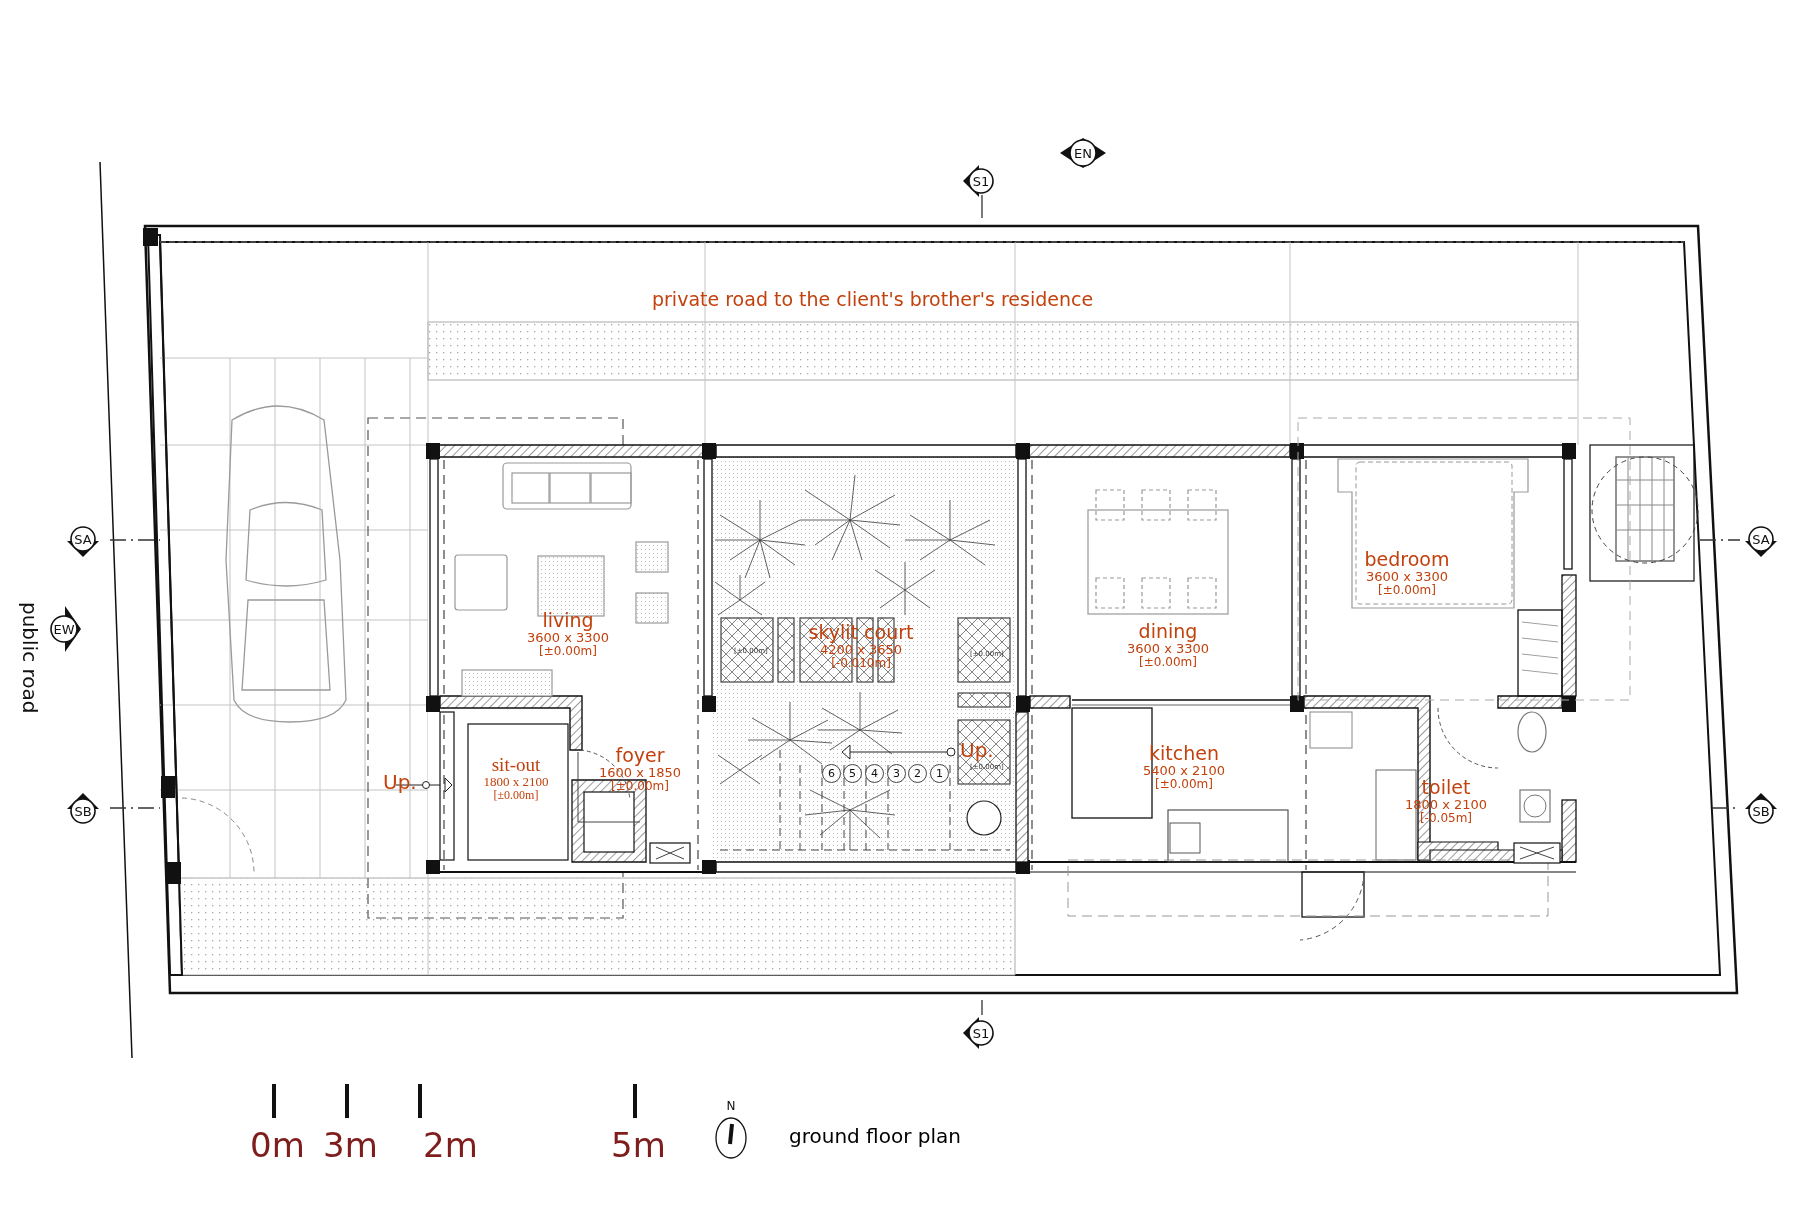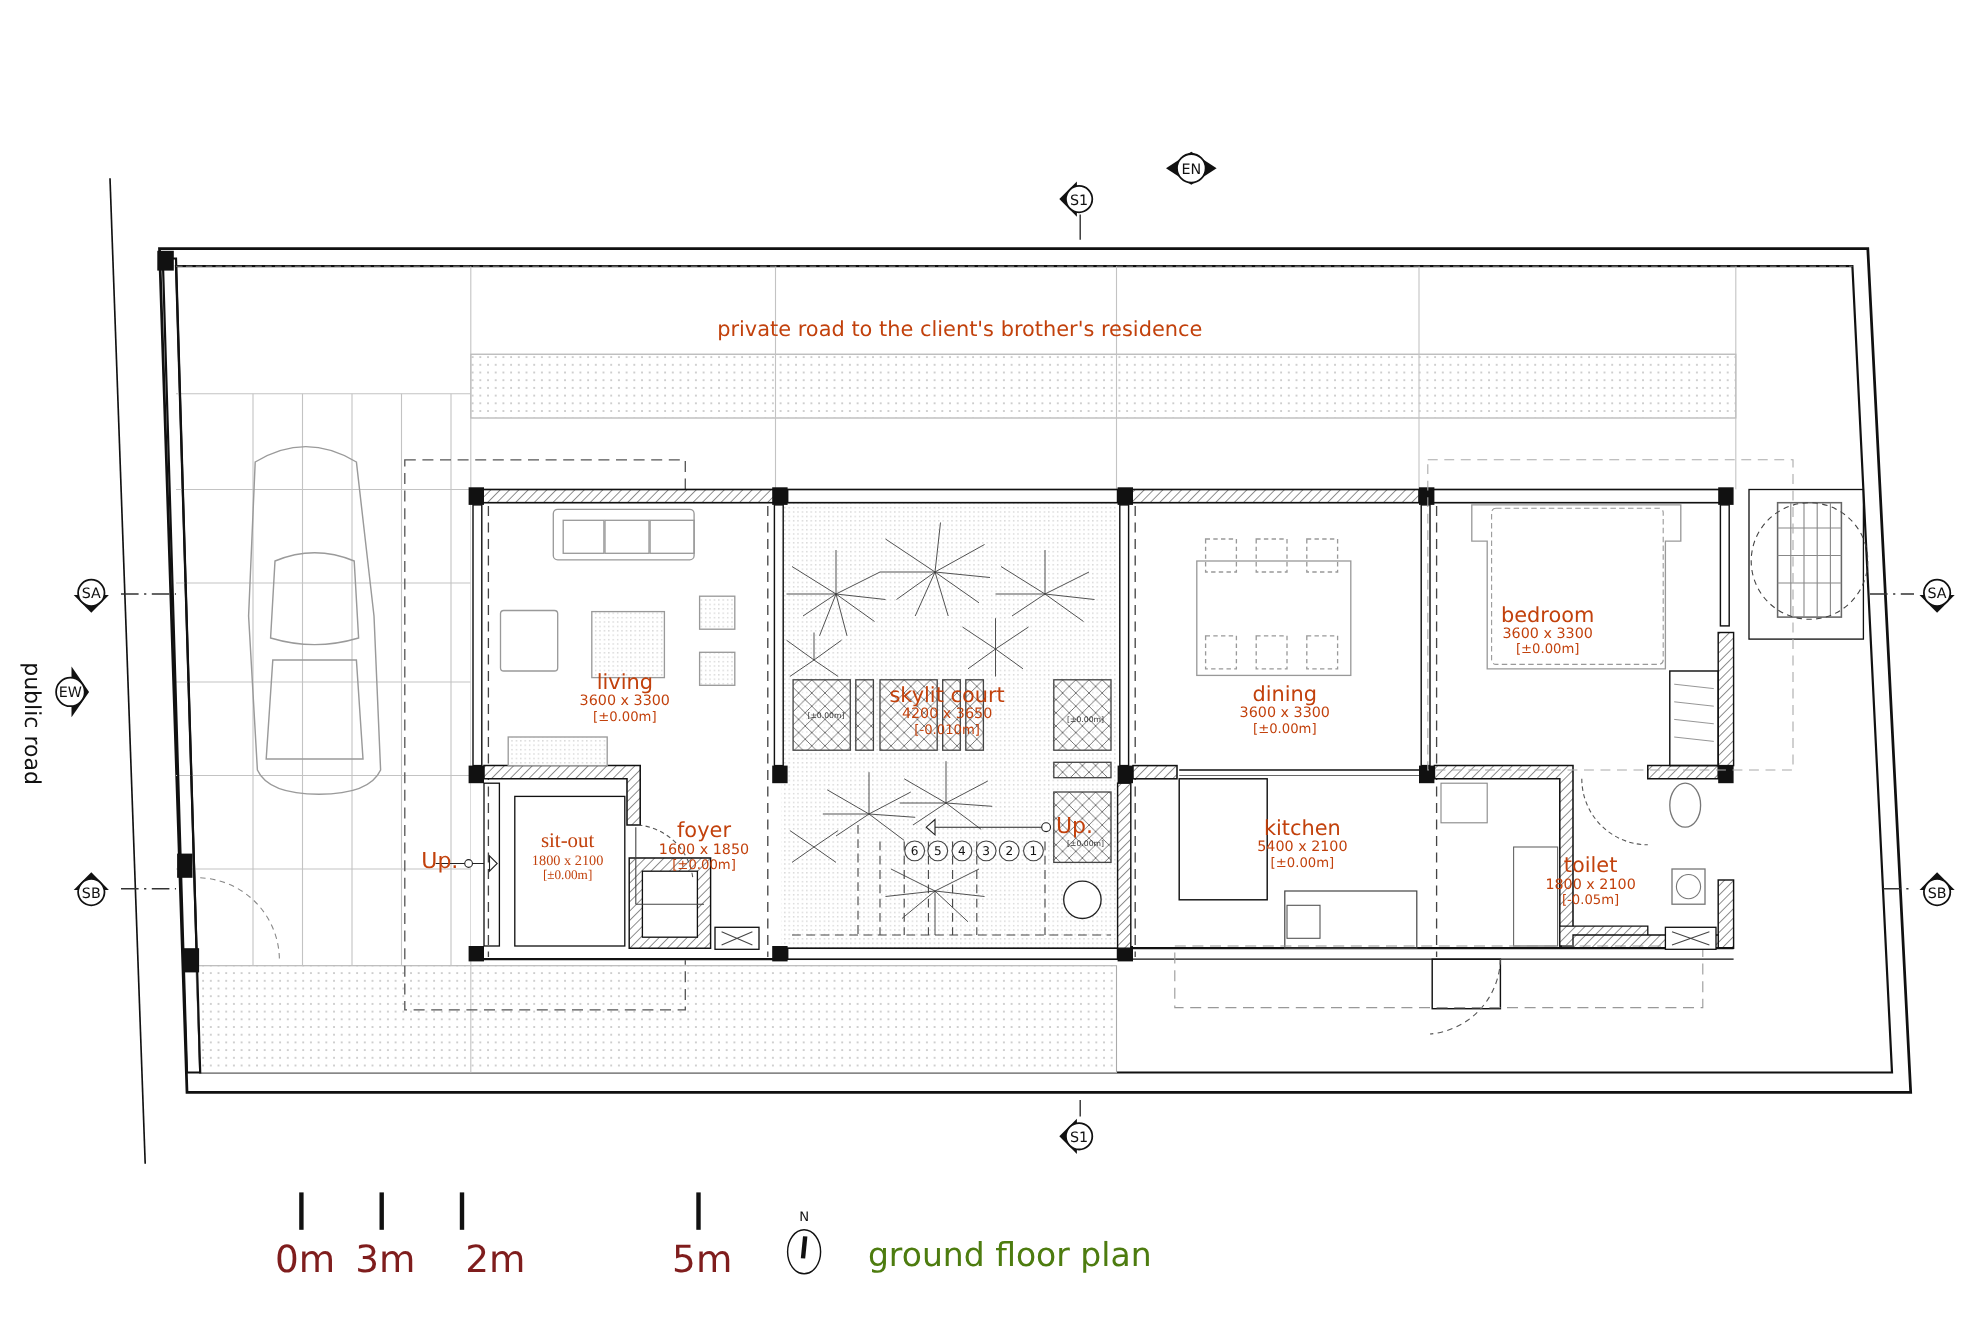--- a/index.html
+++ b/index.html
@@ -7,21 +7,21 @@
   #plan{position:absolute;left:0;top:0;width:1800px;height:1212px;}
   .lbl{position:absolute;text-align:center;line-height:1.05;color:#c2410c;white-space:nowrap;}
   .room-name{font-size:19px;display:block;}
   .room-dim{font-size:13px;display:block;}
   .room-lvl{font-size:12px;display:block;}
   .road{font-size:19px;}
   .tag{position:absolute;width:34px;height:34px;}
   .tag svg{width:34px;height:34px;}
   .scale-tick{position:absolute;width:4px;height:34px;background:#111;}
   .scale-lbl{position:absolute;font-size:34px;color:#7f1d1d;text-align:right;}
-  .title{position:absolute;font-size:30px;color:#4d7c0f;}
+  .title{position:absolute;font-size:20px;color:#000000;}
   .step{position:absolute;width:17px;height:17px;border:1px solid #444;border-radius:50%;font-size:11px;line-height:17px;text-align:center;background:rgba(255,255,255,.55);}
   .vertical{position:absolute;transform:rotate(90deg);transform-origin:left top;font-size:20px;white-space:nowrap;}
   .smalllvl{position:absolute;font-size:7px;color:#333;}
 </style>
 </head>
 <body>
 
 <svg id="plan" viewBox="0 0 1800 1212" xmlns="http://www.w3.org/2000/svg">
   <defs>
     <pattern id="hatch" width="6" height="6" patternUnits="userSpaceOnUse" patternTransform="rotate(45)">

